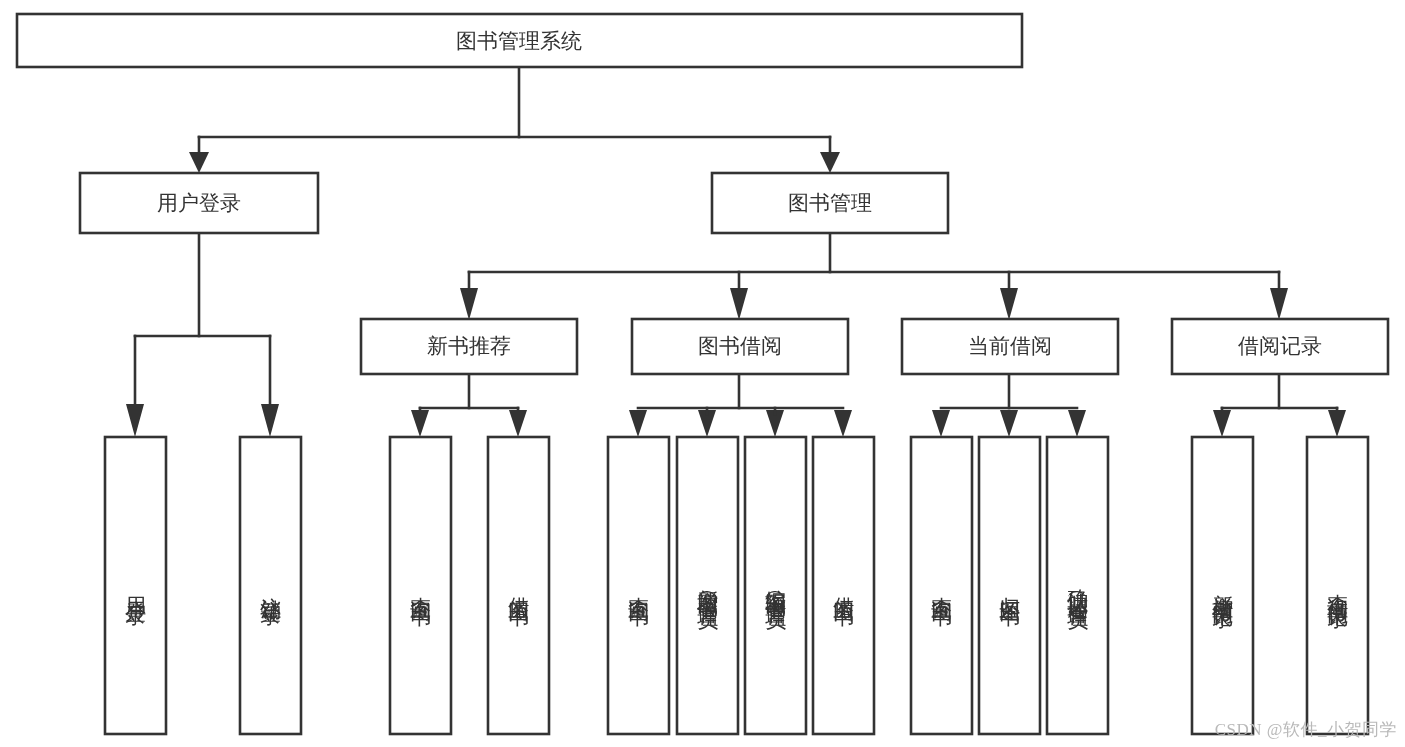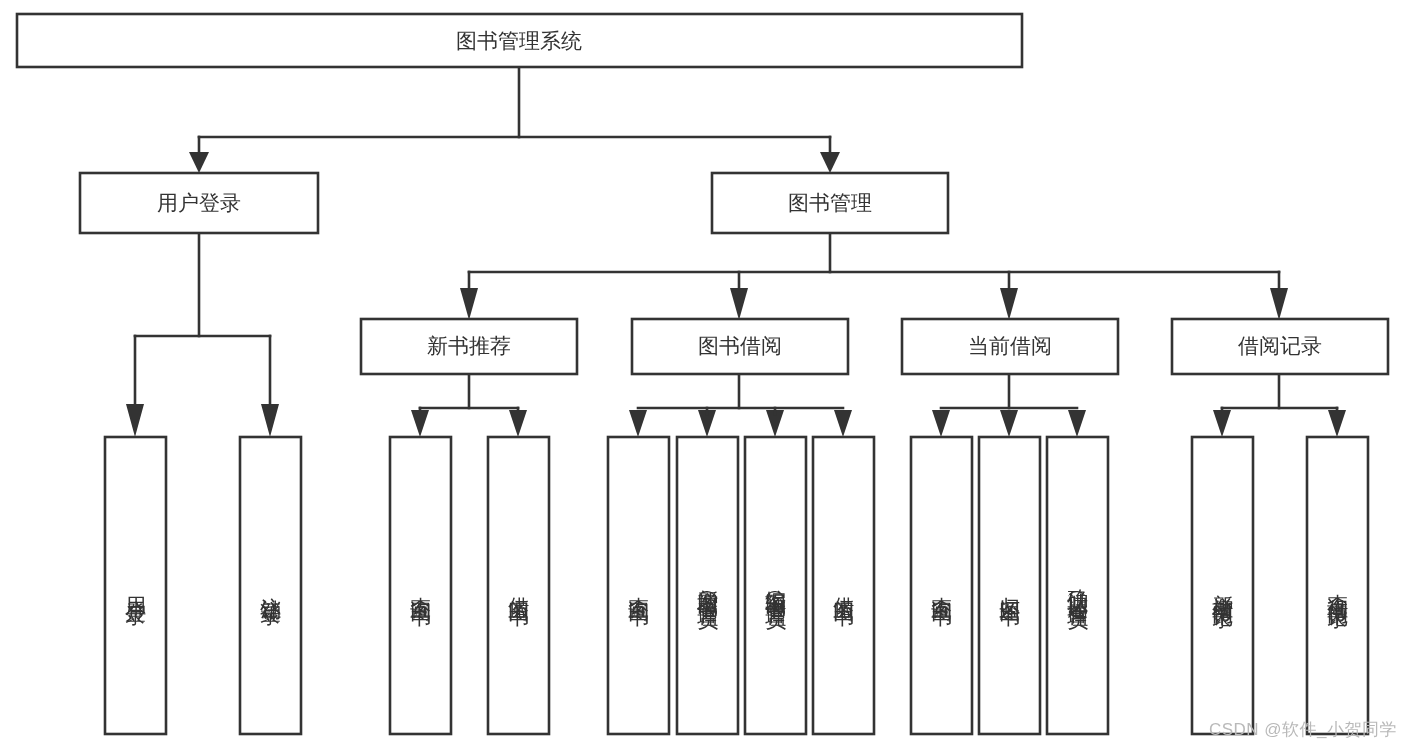--- a/index.html
+++ b/index.html
@@ -68,21 +68,21 @@
     align-items: center;
     justify-content: center;
     text-align: center;
     white-space: nowrap;
     pointer-events: none;
   }
   .watermark {
     position: absolute;
     right: 8px;
     bottom: 6px;
-    font-family: Liberation Sans, sans-serif;
+    font-family: Liberation Serif, serif;
     font-size: 17px;
     color: #b9b9b9;
     letter-spacing: 0.5px;
     user-select: none;
   }
 </style>
 </head>
 <body>
 
 <div id="diagram-root">

